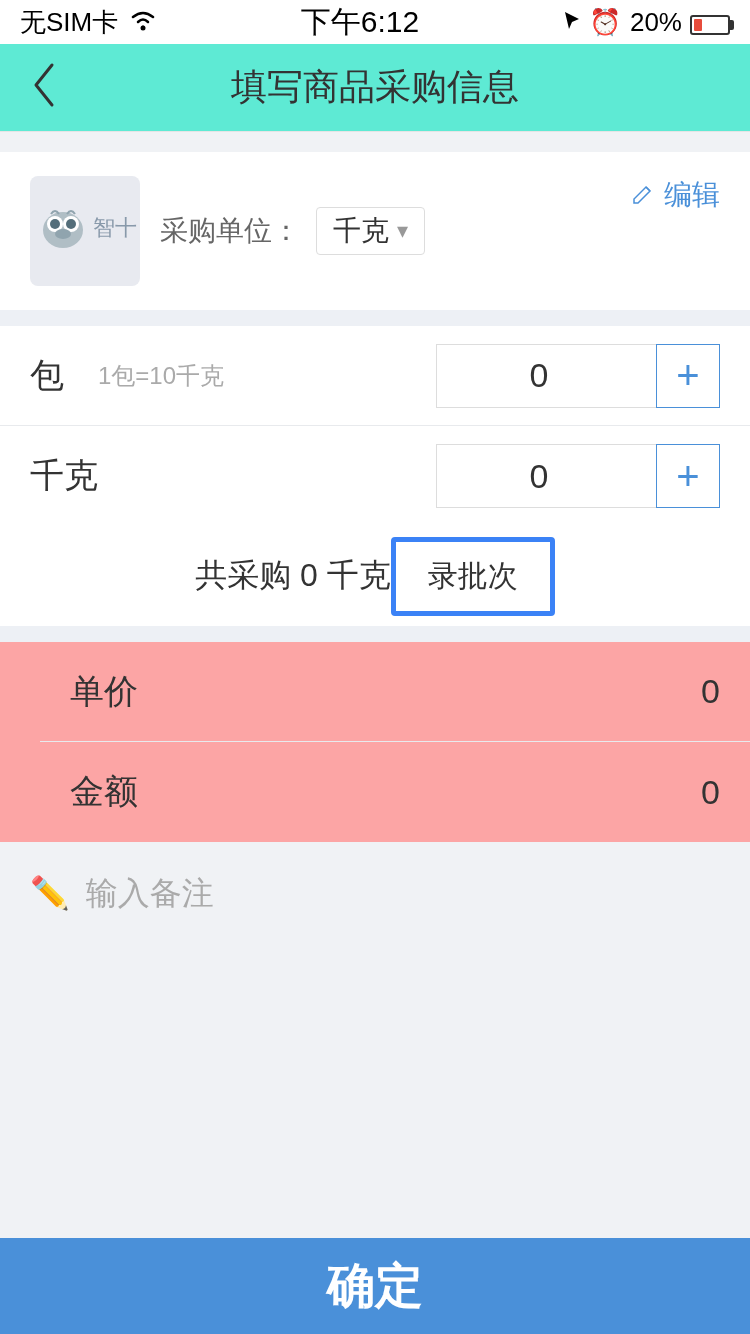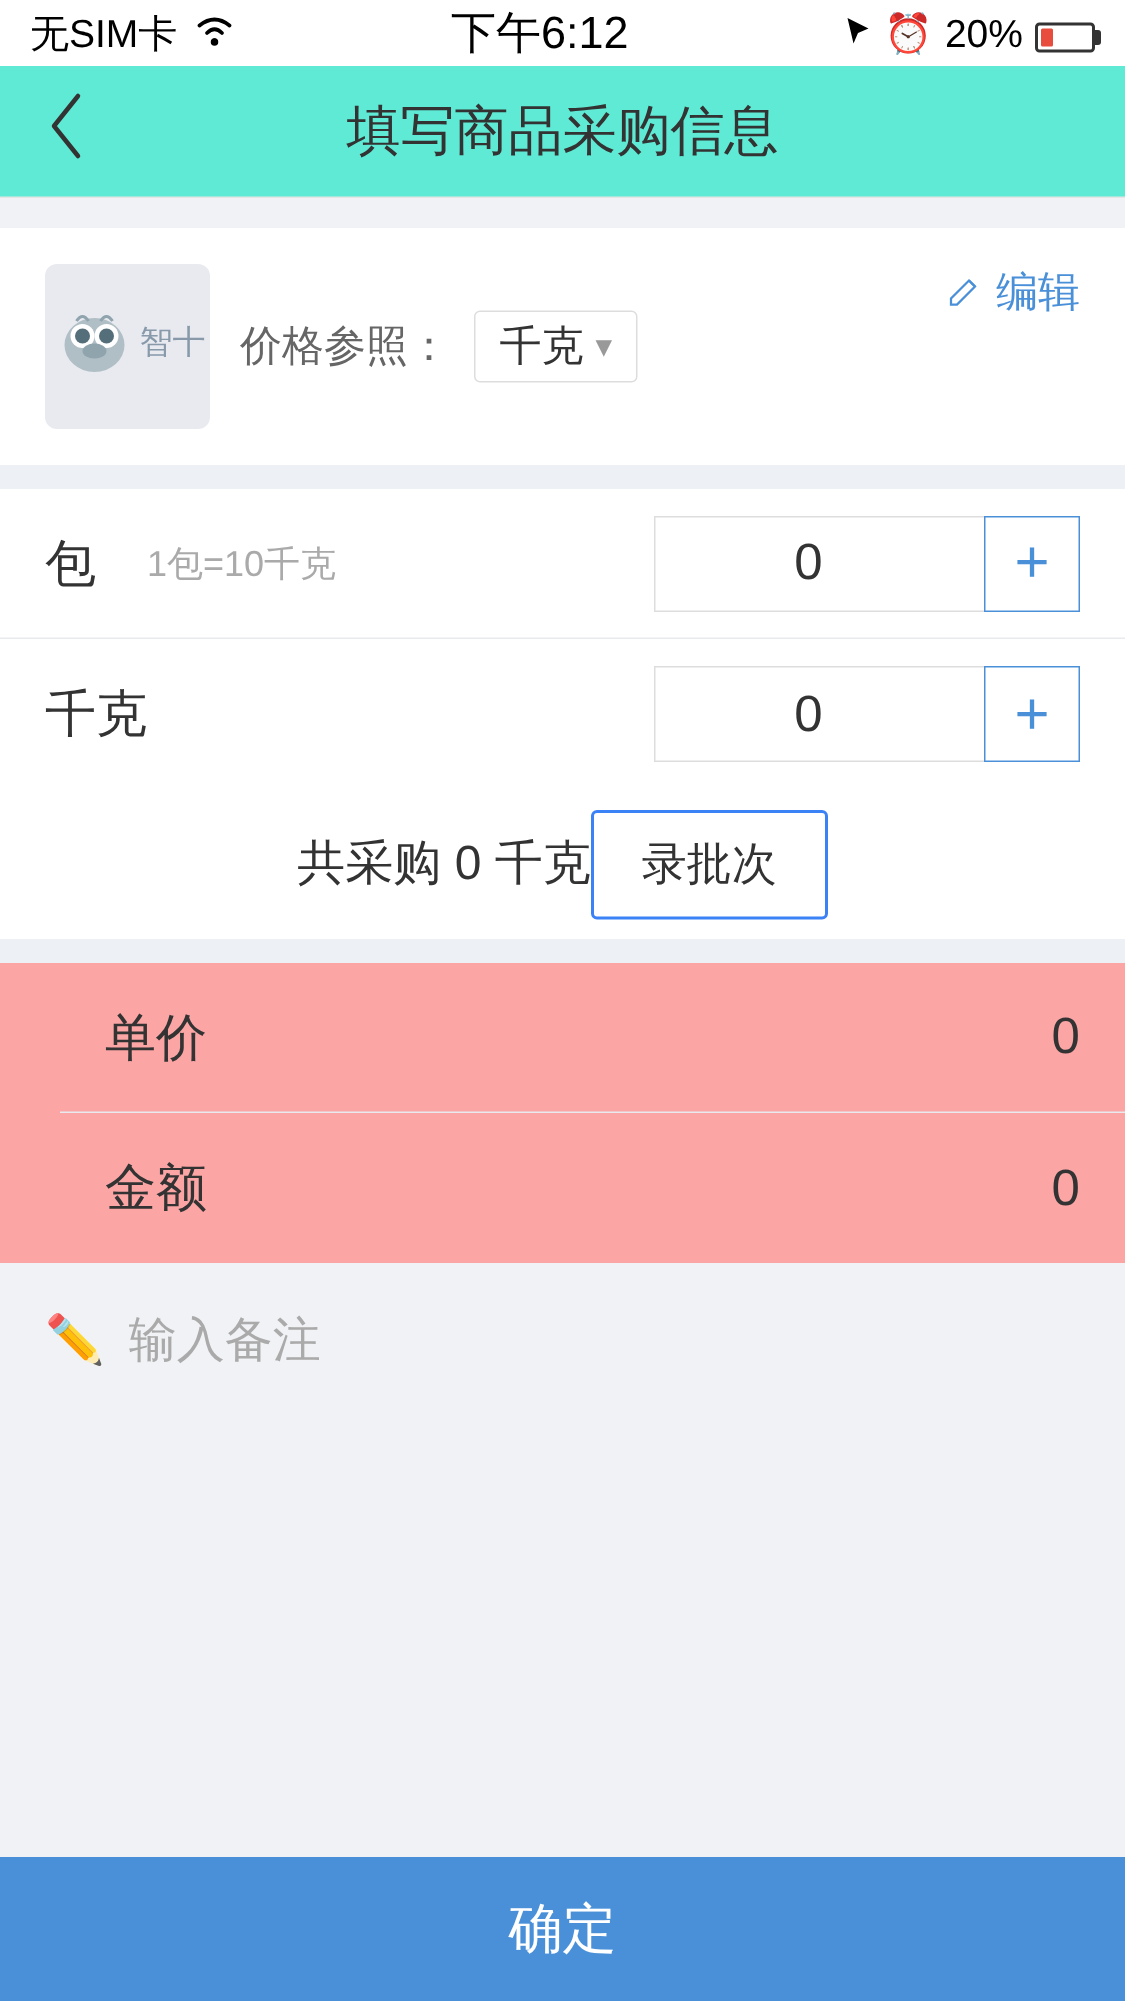--- a/index.html
+++ b/index.html
@@ -234,21 +234,21 @@
       align-items: center;
       justify-content: center;
       padding: 0 30px;
       height: 100px;
     }
     .summary-text {
       font-size: 32px;
       color: #333;
     }
     .record-btn {
-      border: 2px solid #3b82f6;
+      border: 5px solid #3b82f6;
       background: #fff;
       padding: 14px 32px;
       font-size: 30px;
       color: #333;
       border-radius: 4px;
       cursor: pointer;
     }
 
     
     .info-section {
@@ -309,23 +309,23 @@
       left: 0;
       width: 750px;
       height: 96px;
       background: #4a90d9;
       display: flex;
       align-items: center;
       justify-content: center;
       cursor: pointer;
     }
     .confirm-btn-text {
-      font-size: 36px;
+      font-size: 48px;
       color: #fff;
-      font-weight: 400;
+      font-weight: 700;
     }
   </style>
 </head>
 <body>
 
 <div class="status-bar">
   <div class="status-left">
     <span>无SIM卡</span>
     <span>
       <svg width="30" height="22" viewBox="0 0 30 22" fill="none">
@@ -377,21 +377,21 @@
           <ellipse cx="30" cy="38" rx="8" ry="5" fill="#90a4ae"></ellipse>
           <path d="M18 18 Q22 12 26 18" stroke="#90a4ae" stroke-width="2" fill="none"></path>
           <path d="M34 18 Q38 12 42 18" stroke="#90a4ae" stroke-width="2" fill="none"></path>
         </svg>
       </span>
       <span class="logo-text">智十</span>
     </div>
   </div>
   <div class="product-info">
     <div class="product-unit-row">
-      <span class="unit-label">价格参照：</span>
+      <span class="unit-label">采购单位：</span>
       <span class="unit-select">
         <span>千克</span>
         <span class="unit-dropdown-arrow">▾</span>
       </span>
     </div>
   </div>
   <div class="edit-btn">
     <svg width="28" height="28" viewBox="0 0 28 28" fill="none">
       <path d="M4 22 L4 18 L16 6 L20 10 L8 22 Z" stroke="#4a90d9" stroke-width="1.5" fill="none"></path>
       <path d="M16 6 L20 10" stroke="#4a90d9" stroke-width="1.5"></path>

